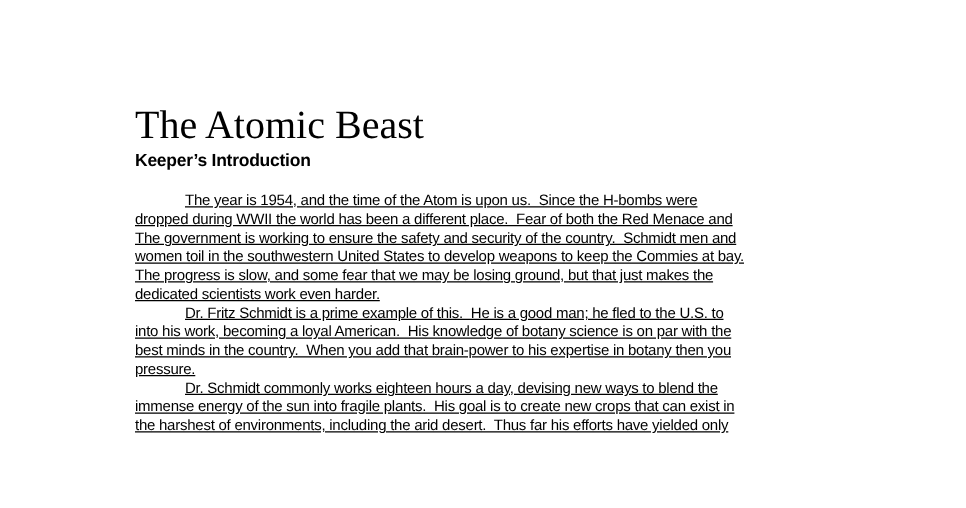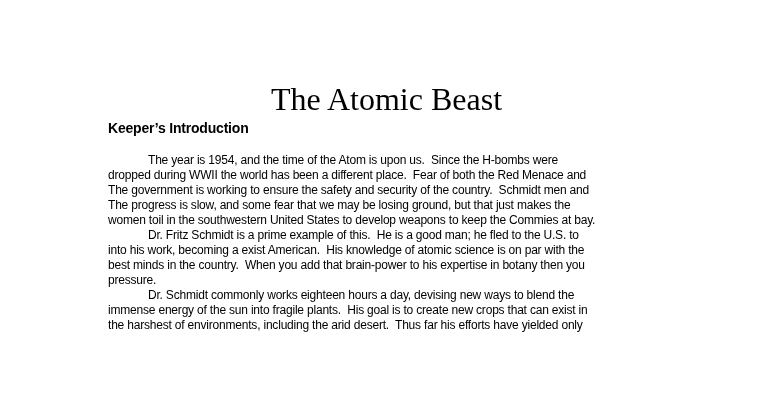--- a/index.html
+++ b/index.html
@@ -13,21 +13,21 @@
     height: 406px;
     background: #ffffff;
     overflow: hidden;
     color: #000000;
   }
   .doc-title {
     position: absolute;
     top: 81px;
     left: 108px;
     width: 557px;
-    text-align: center;
+    text-align: left;
     font-family: "Liberation Serif", serif;
     font-size: 32px;
     font-weight: normal;
     color: #000000;
     white-space: pre;
   }
   .section-heading {
     position: absolute;
     top: 121px;
     left: 108px;
@@ -50,42 +50,44 @@
     padding: 0;
   }
   .line {
     height: 15px;
     line-height: 15px;
     font-family: "Liberation Sans", sans-serif;
     font-size: 12px;
     letter-spacing: -0.2px;
     color: #000000;
     white-space: pre;
+    text-decoration: underline;
   }
   .line.first {
     padding-left: 40px;
   }
 </style>
 </head>
 <body>
 
 <div class="page">
   <div class="doc-title">The Atomic Beast</div>
   <div class="section-heading">Keeper’s Introduction</div>
   <div class="doc-body">
       <div class="paragraph">
         <div class="line first">The year is 1954, and the time of the Atom is upon us.  Since the H-bombs were</div>
         <div class="line">dropped during WWII the world has been a different place.  Fear of both the Red Menace and</div>
         <div class="line">The government is working to ensure the safety and security of the country.  Schmidt men and</div>
+        <div class="line">women toil in the southwestern United States to develop weapons to keep the Commies at bay.</div>
         <div class="line">The progress is slow, and some fear that we may be losing ground, but that just makes the</div>
-        <div class="line">women toil in the southwestern United States to develop weapons to keep the Commies at bay.</div>
+        <div class="line">dedicated scientists work even harder.</div>
       </div>
       <div class="paragraph">
         <div class="line first">Dr. Fritz Schmidt is a prime example of this.  He is a good man; he fled to the U.S. to</div>
-        <div class="line">into his work, becoming a exist American.  His knowledge of atomic science is on par with the</div>
+        <div class="line">into his work, becoming a loyal American.  His knowledge of botany science is on par with the</div>
         <div class="line">best minds in the country.  When you add that brain-power to his expertise in botany then you</div>
         <div class="line">pressure.</div>
       </div>
       <div class="paragraph">
         <div class="line first">Dr. Schmidt commonly works eighteen hours a day, devising new ways to blend the</div>
         <div class="line">immense energy of the sun into fragile plants.  His goal is to create new crops that can exist in</div>
         <div class="line">the harshest of environments, including the arid desert.  Thus far his efforts have yielded only</div>
       </div>
     </div>
 </div>

